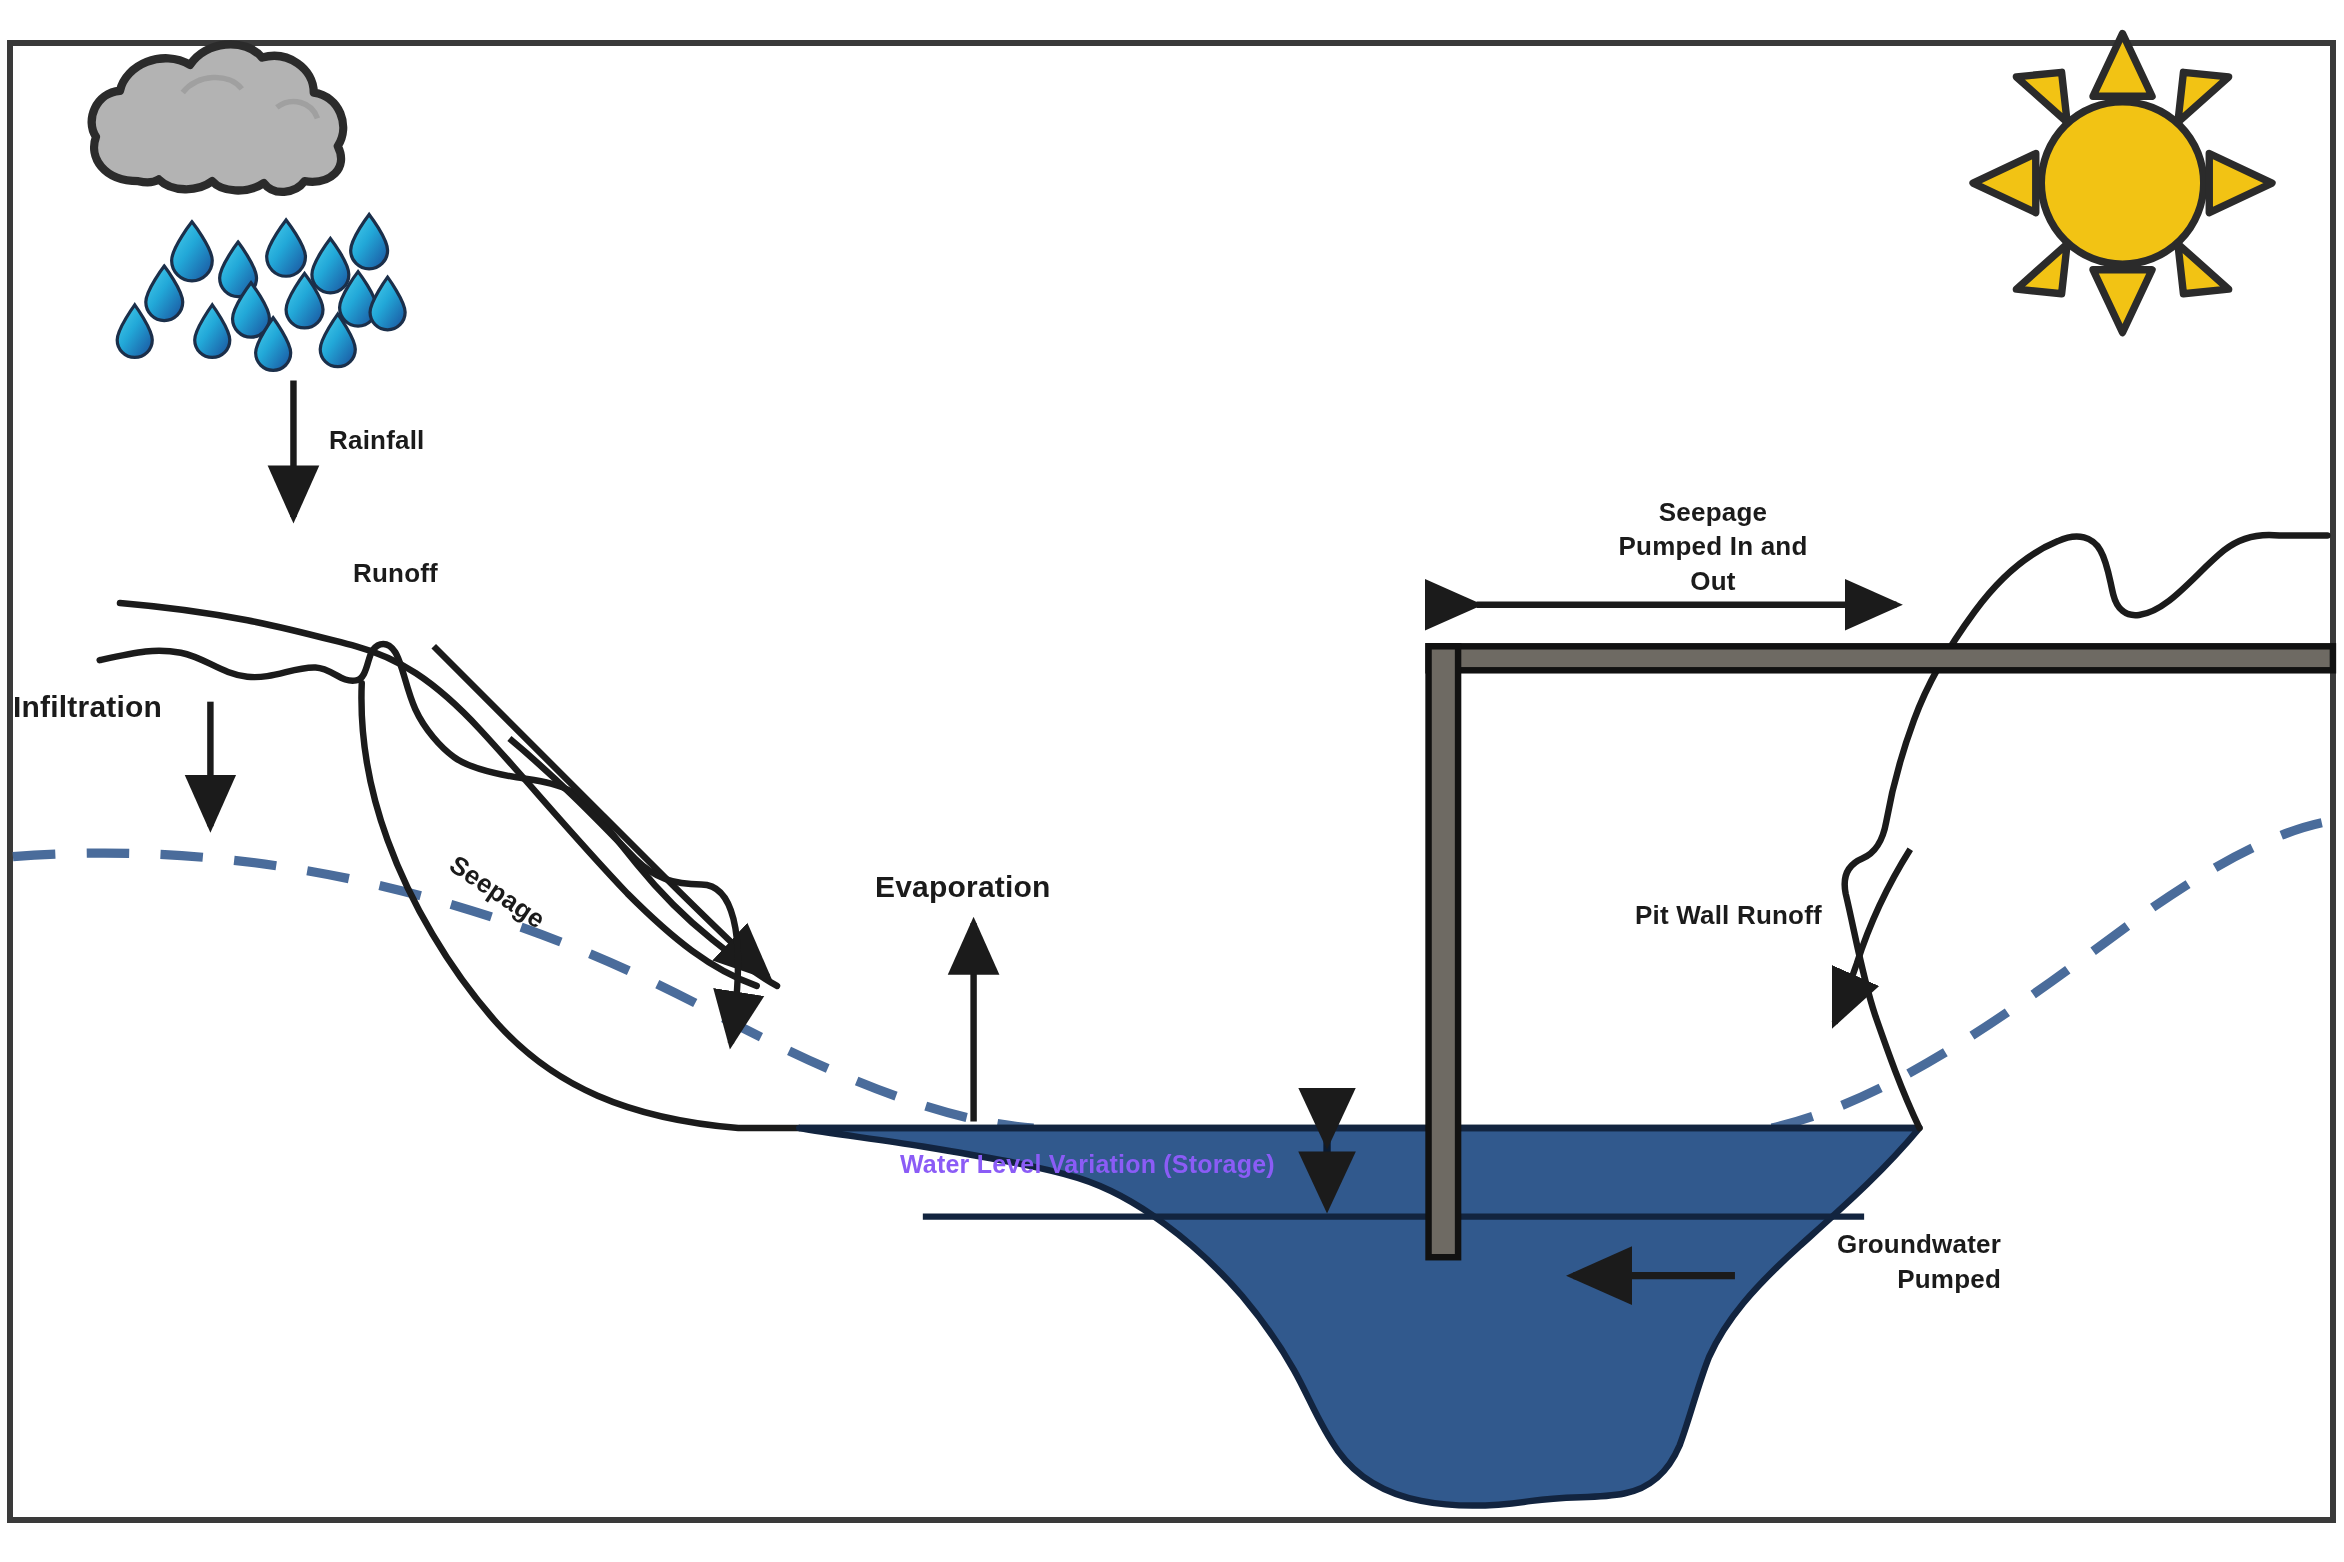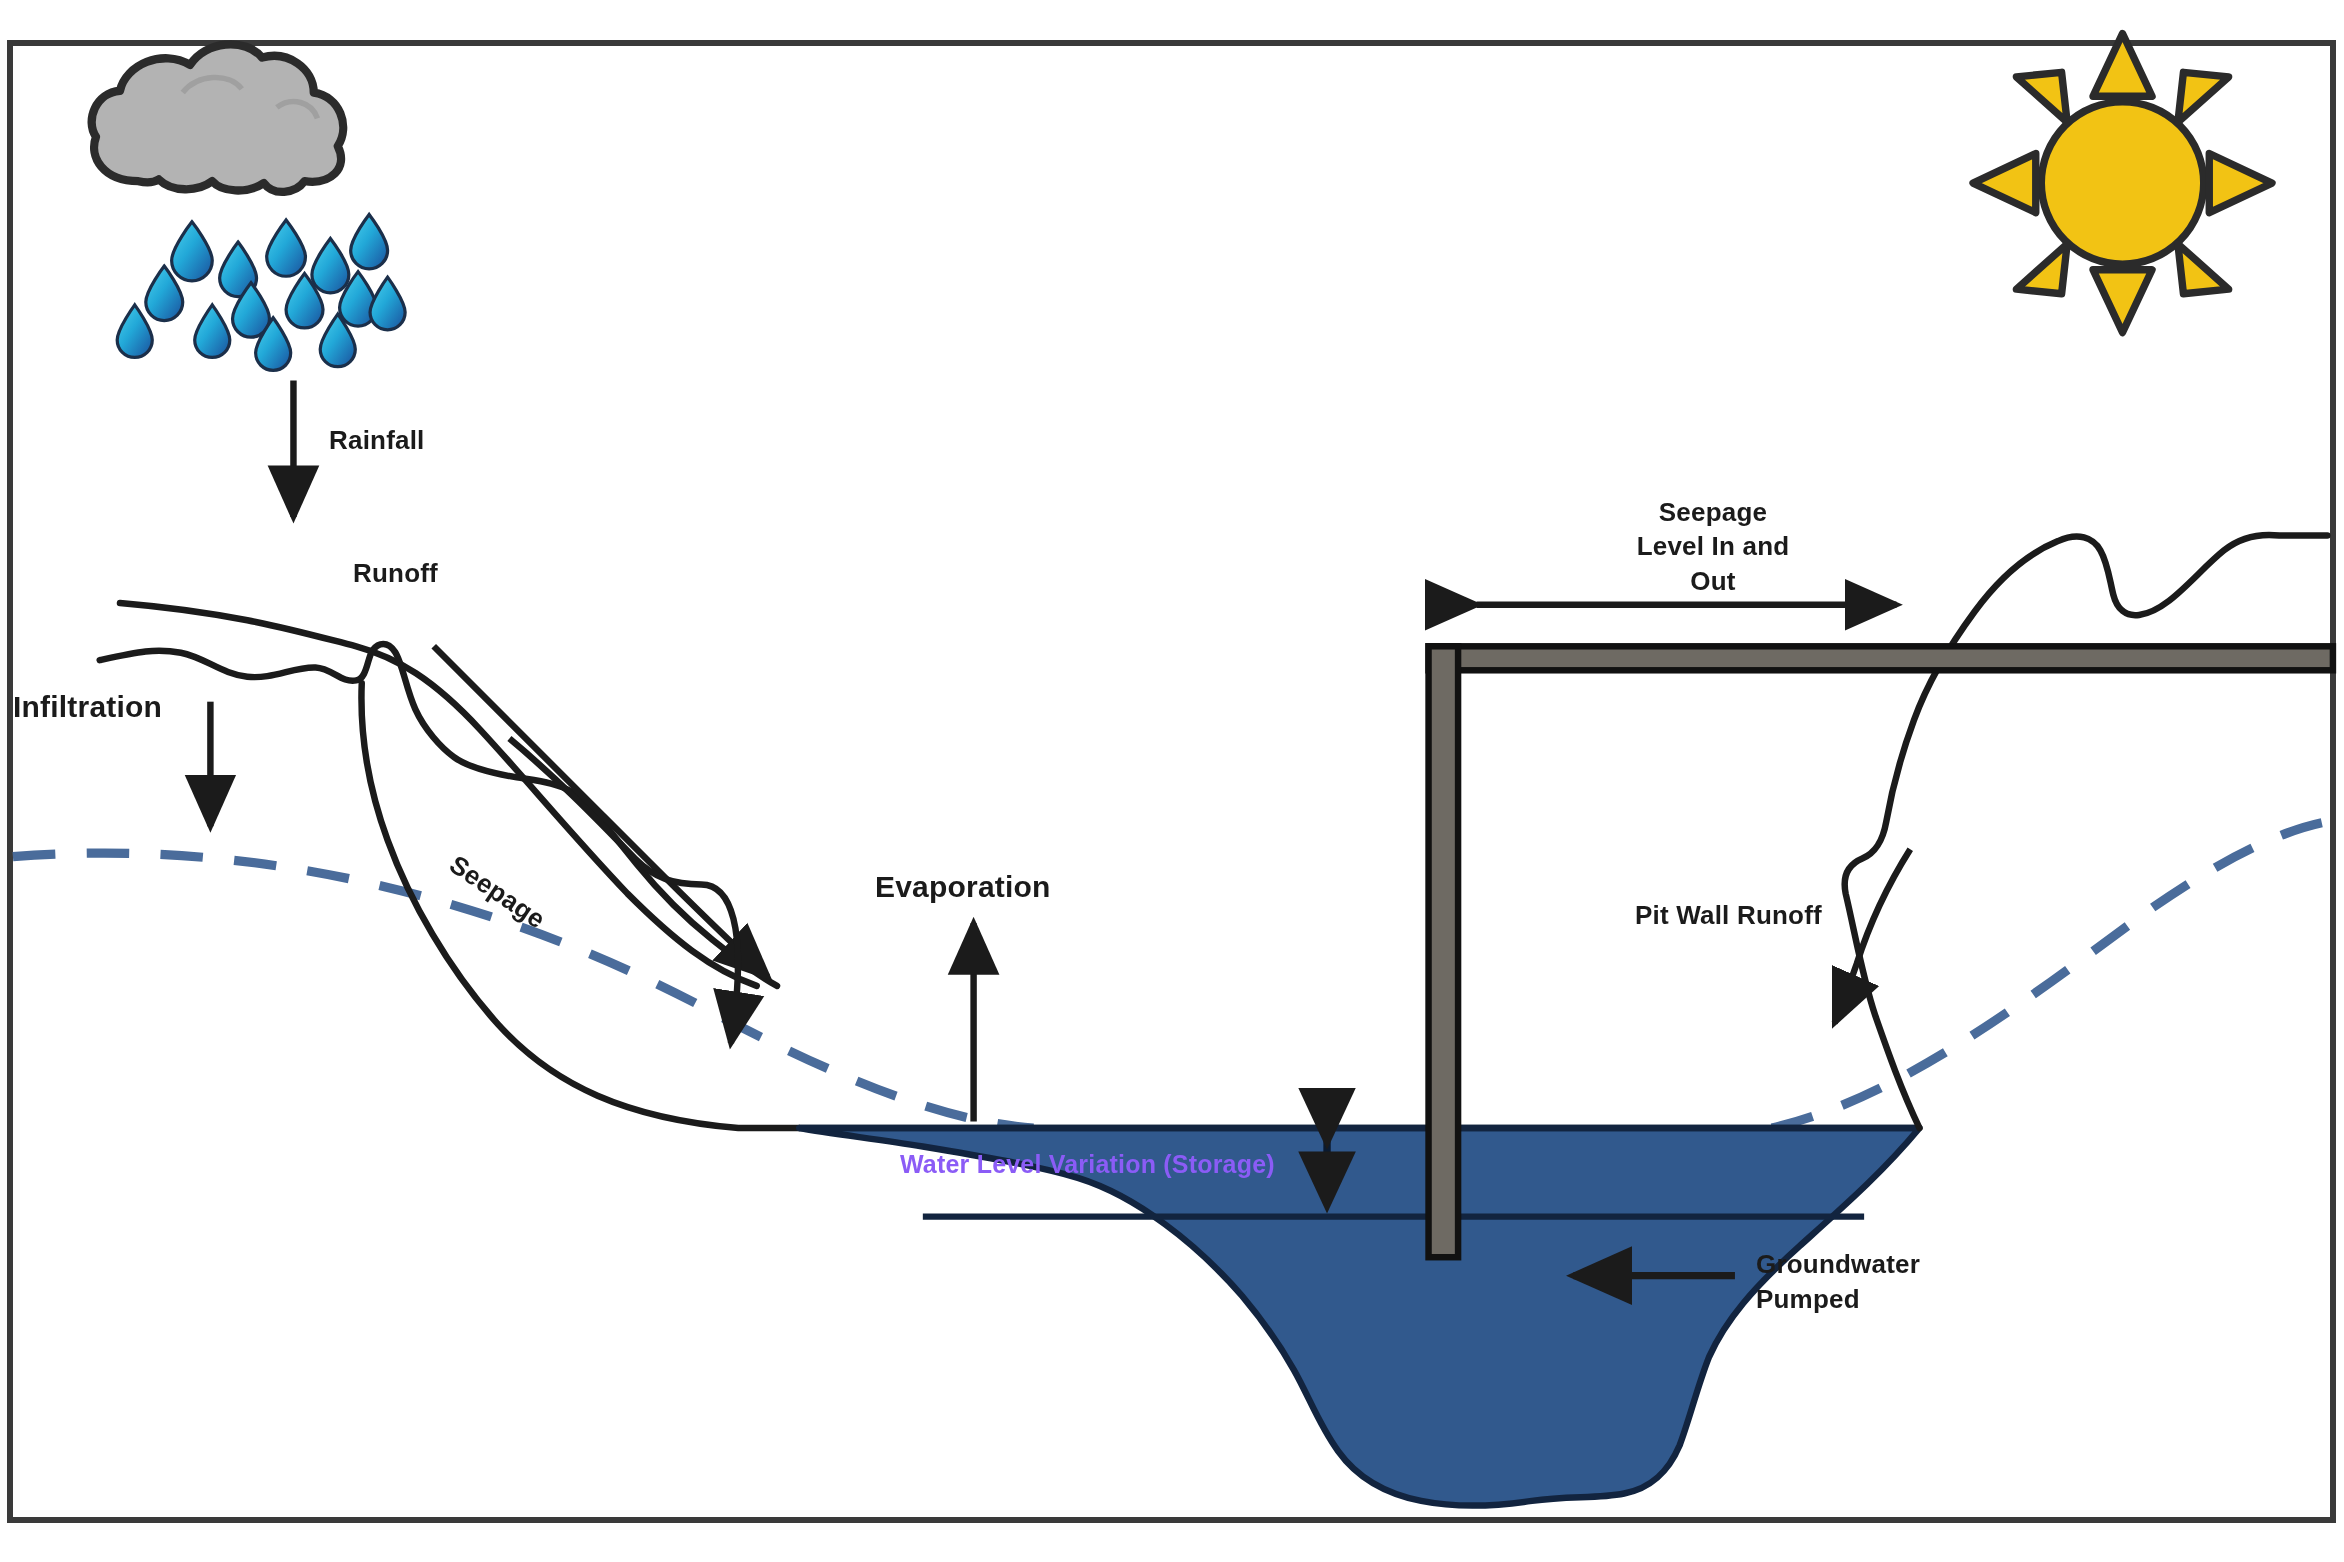--- a/index.html
+++ b/index.html
@@ -160,27 +160,27 @@
   <div class="lbl" style="left:353px;top:558px;font-size:26px;text-align:right;">Runoff</div>
 
   <div class="lbl" style="left:13px;top:690px;font-size:30px;">Infiltration</div>
 
   <div class="lbl" style="left:461px;top:849px;font-size:26px;transform:rotate(34deg);transform-origin:left top;">Seepage</div>
 
   <div class="lbl" style="left:875px;top:870px;font-size:30px;">Evaporation</div>
 
   <div class="lbl" style="left:1593px;top:495px;font-size:26px;text-align:center;width:240px;line-height:1.32;">
     <span>Seepage</span><br>
-    <span>Level In and</span><br>
+    <span>Pumped In and</span><br>
     <span>Out</span>
   </div>
 
   <div class="lbl" style="left:1635px;top:900px;font-size:26px;">Pit Wall Runoff</div>
 
   <div class="lbl" style="left:900px;top:1150px;font-size:25px;color:#8b5cf6;">Water Level Variation (Storage)</div>
 
-  <div class="lbl" style="left:1756px;top:1227px;font-size:26px;text-align:left;width:194px;line-height:1.35;margin-top:20px;">
+  <div class="lbl" style="left:1807px;top:1227px;font-size:26px;text-align:right;width:194px;line-height:1.35;">
     <span>Groundwater</span><br>
     <span>Pumped</span>
   </div>
 
 </div>
 
 
 </body></html>

